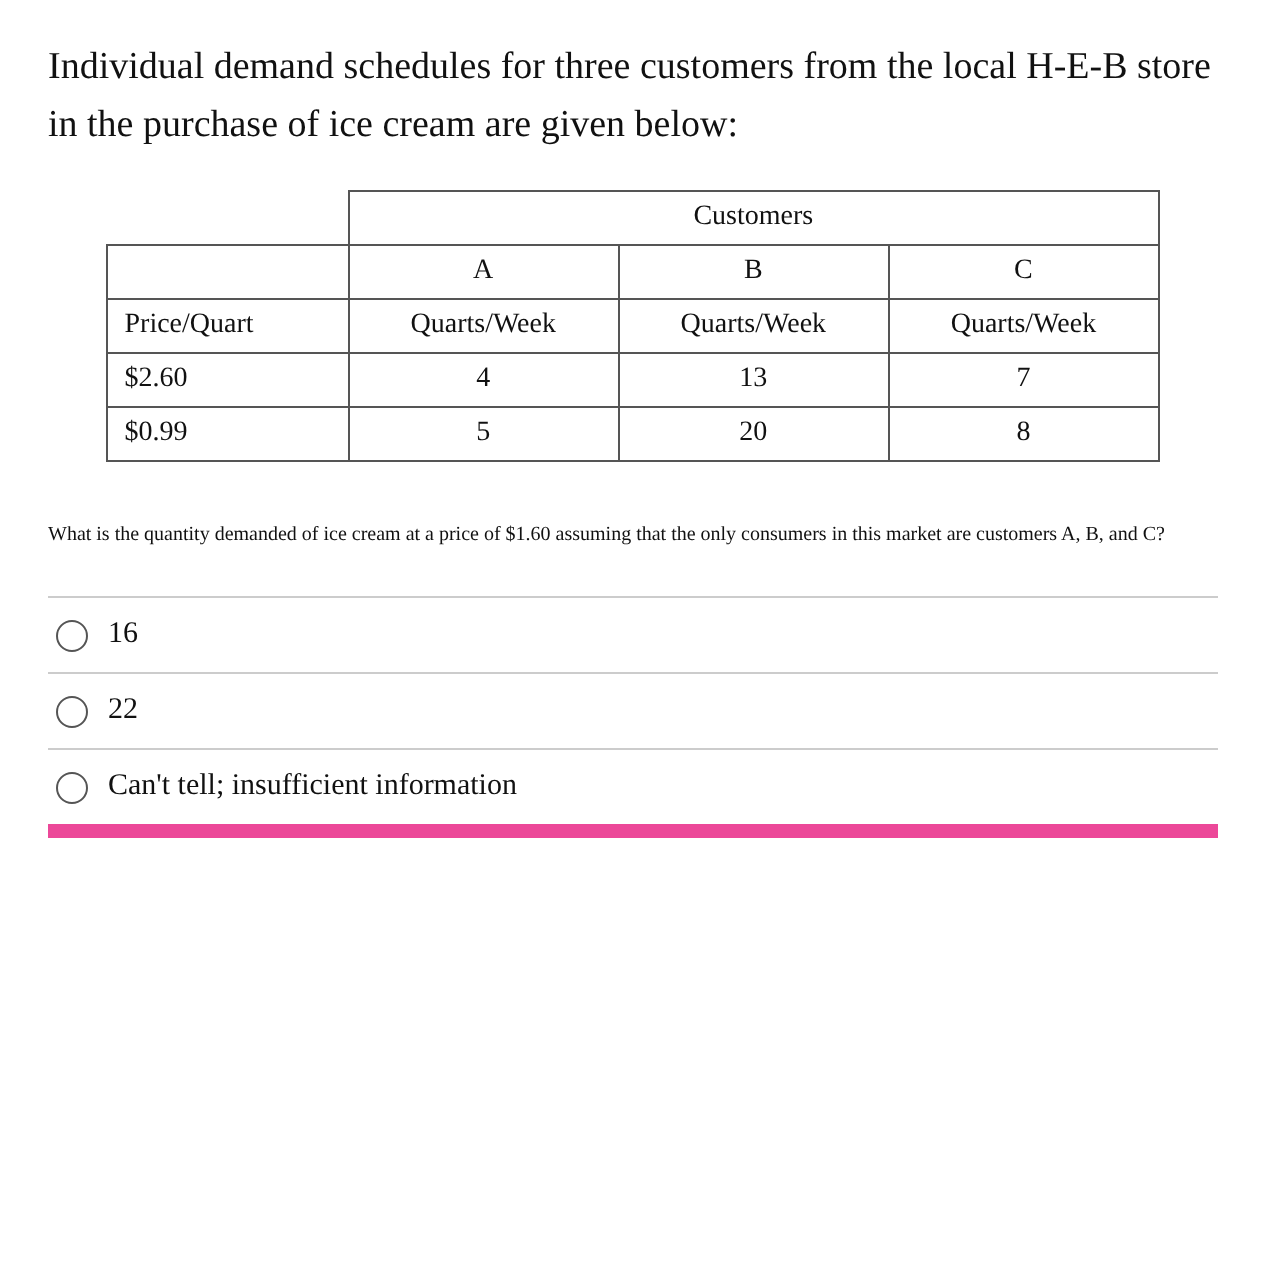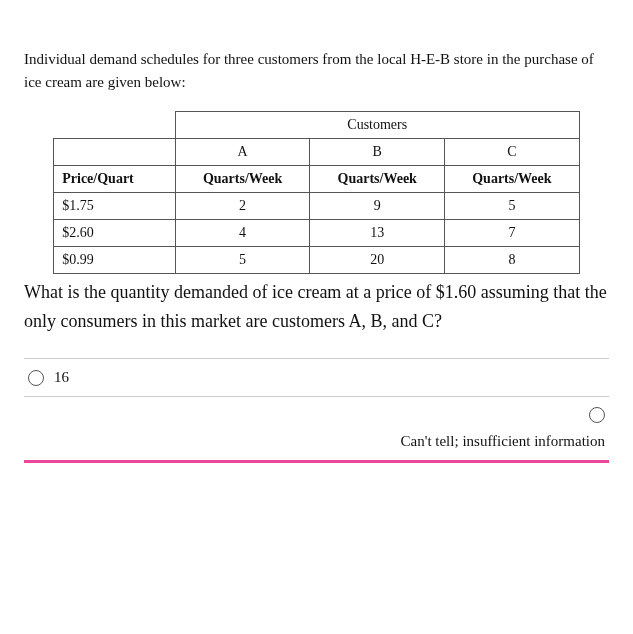--- a/index.html
+++ b/index.html
@@ -12,28 +12,27 @@
       font-family: Georgia, 'Times New Roman', serif;
       background: #ffffff;
       width: 633px;
       min-height: 634px;
       padding: 20px 24px;
       font-size: 15px;
       color: #111;
     }
 
     .intro-text {
-      font-size: 15px;
+      font-size: 19px;
       line-height: 1.5;
       margin-bottom: 18px;
-      margin-top: 28px;
     }
 
     .table-wrapper {
-      margin: 0 auto 4px auto;
+      margin: 0 auto 29px auto;
       width: 90%;
     }
 
     table {
       border-collapse: collapse;
       width: 100%;
       font-size: 14px;
     }
 
     table td, table th {
@@ -50,51 +49,50 @@
       font-weight: normal;
       text-align: center;
       font-style: normal;
     }
 
     .customers-header td:first-child {
       border: none;
     }
 
     .col-header-row td {
-      font-weight: bold;
+      font-weight: normal;
     }
 
     .price-col {
       text-align: left;
       padding-left: 8px;
     }
 
     .question-text {
-      font-size: 18px;
+      font-size: 10px;
       line-height: 1.6;
       margin-bottom: 22px;
     }
 
     .options-container {
       display: flex;
       flex-direction: column;
       gap: 0;
     }
 
     .option-row {
       display: flex;
-      align-items: flex-end;
+      align-items: center;
       padding: 10px 4px;
       border-top: 1px solid #ccc;
       gap: 10px;
     }
 
     .option-row:last-child {
-      border-bottom: 3px solid #ec4899;
-      flex-direction: column;
+      border-bottom: 7px solid #ec4899;
     }
 
     .radio-circle {
       width: 16px;
       height: 16px;
       border-radius: 50%;
       border: 1.5px solid #555;
       display: inline-block;
       flex-shrink: 0;
     }
@@ -125,26 +123,20 @@
       </tr>
 
       <tr class="col-header-row">
         <td class="price-col">Price/Quart</td>
         <td>Quarts/Week</td>
         <td>Quarts/Week</td>
         <td>Quarts/Week</td>
       </tr>
 
       <tr>
-        <td class="price-col">$1.75</td>
-        <td>2</td>
-        <td>9</td>
-        <td>5</td>
-      </tr>
-      <tr>
         <td class="price-col">$2.60</td>
         <td>4</td>
         <td>13</td>
         <td>7</td>
       </tr>
       <tr>
         <td class="price-col">$0.99</td>
         <td>5</td>
         <td>20</td>
         <td>8</td>
@@ -155,15 +147,19 @@
 
 <p class="question-text">What is the quantity demanded of ice cream at a price of $1.60 assuming that the only consumers in this market are customers A, B, and C?</p>
 
 <div class="options-container">
   <div class="option-row">
     <span class="radio-circle"></span>
     <span class="option-label">16</span>
   </div>
   <div class="option-row">
     <span class="radio-circle"></span>
+    <span class="option-label">22</span>
+  </div>
+  <div class="option-row">
+    <span class="radio-circle"></span>
     <span class="option-label">Can't tell; insufficient information</span>
   </div>
 </div>
 
 </body></html>

